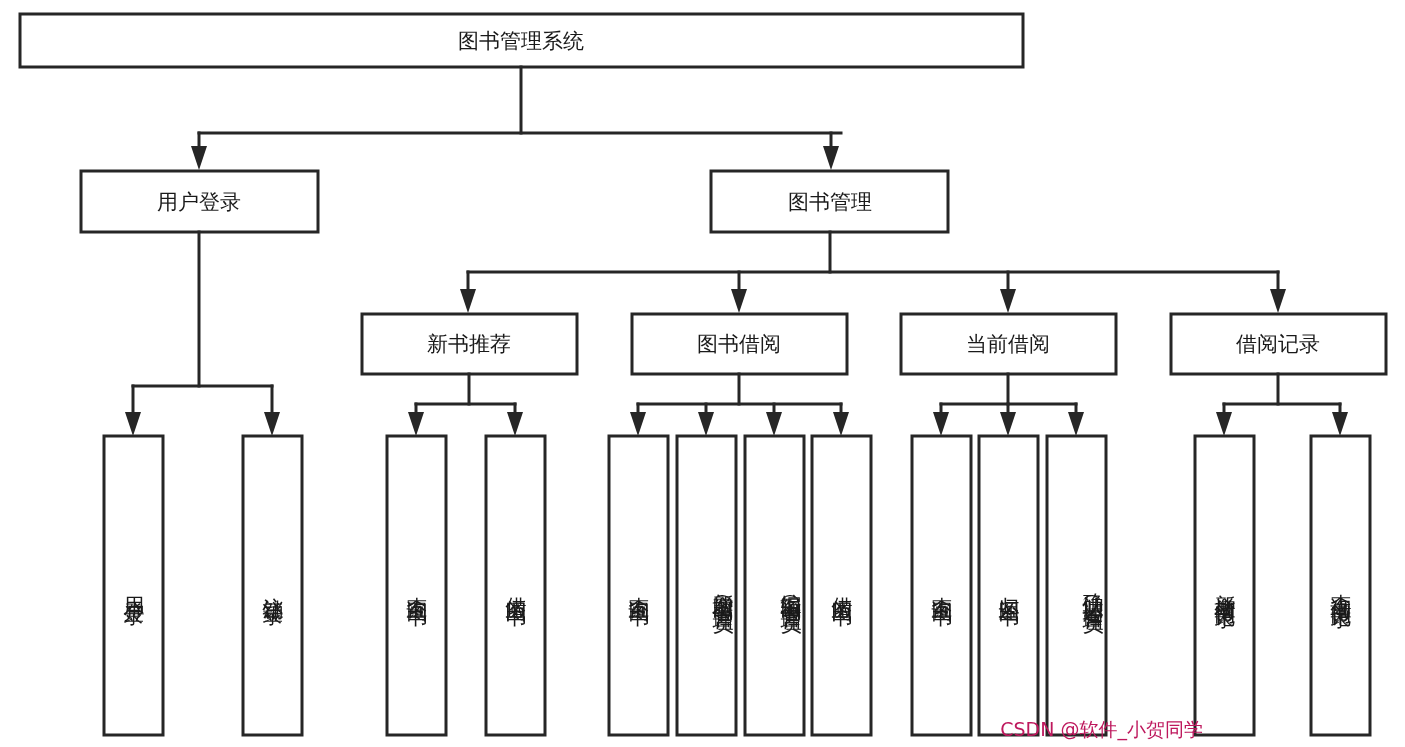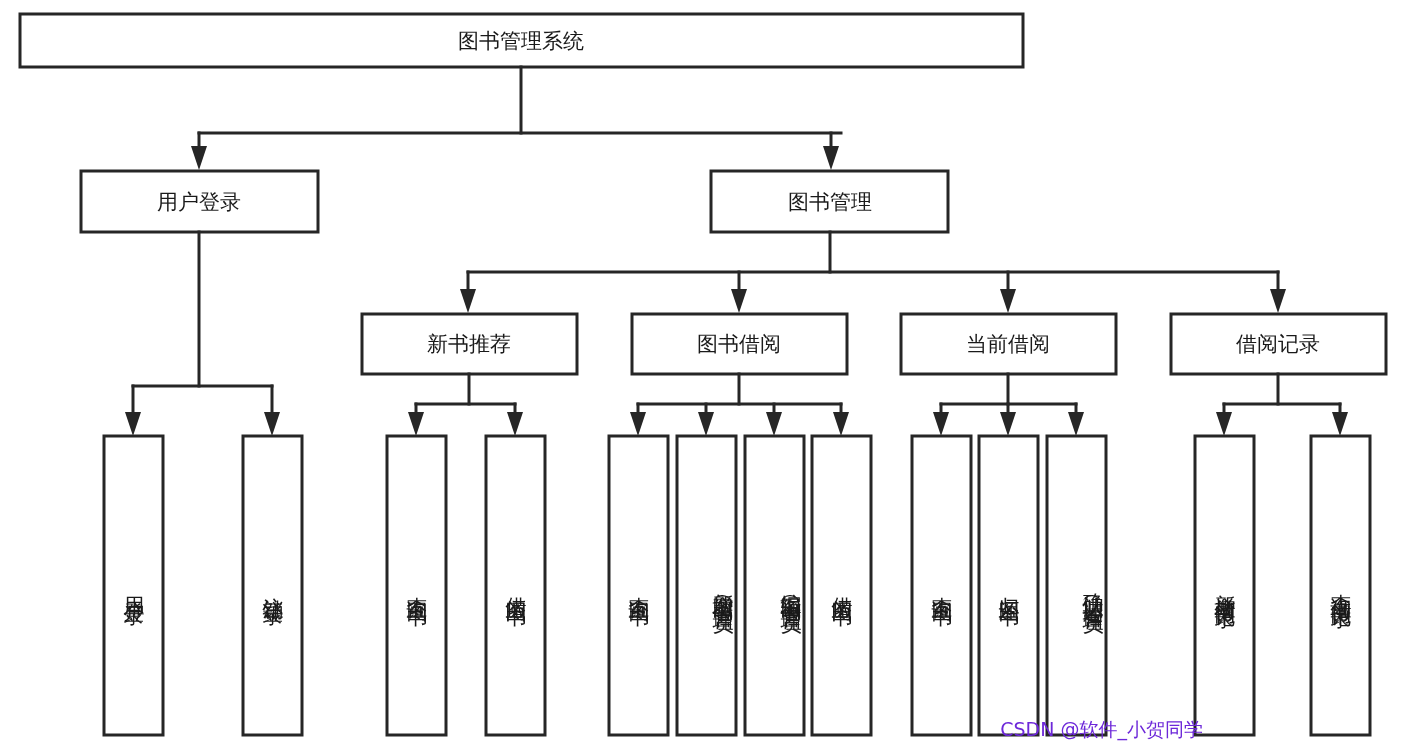--- a/index.html
+++ b/index.html
@@ -66,21 +66,21 @@
   }
   .leaf-label.centered {
     align-items: center;
   }
   .watermark {
     position: absolute;
     right: 8px;
     bottom: 4px;
     font-family: "DejaVu Sans", "Liberation Sans", sans-serif;
     font-size: 19px;
-    color: #6d28d9;
+    color: #be185d;
     white-space: nowrap;
     user-select: none;
     padding-left: 28px;
   }
 </style>
 </head>
 <body>
 
 <div id="diagram-root">
 

